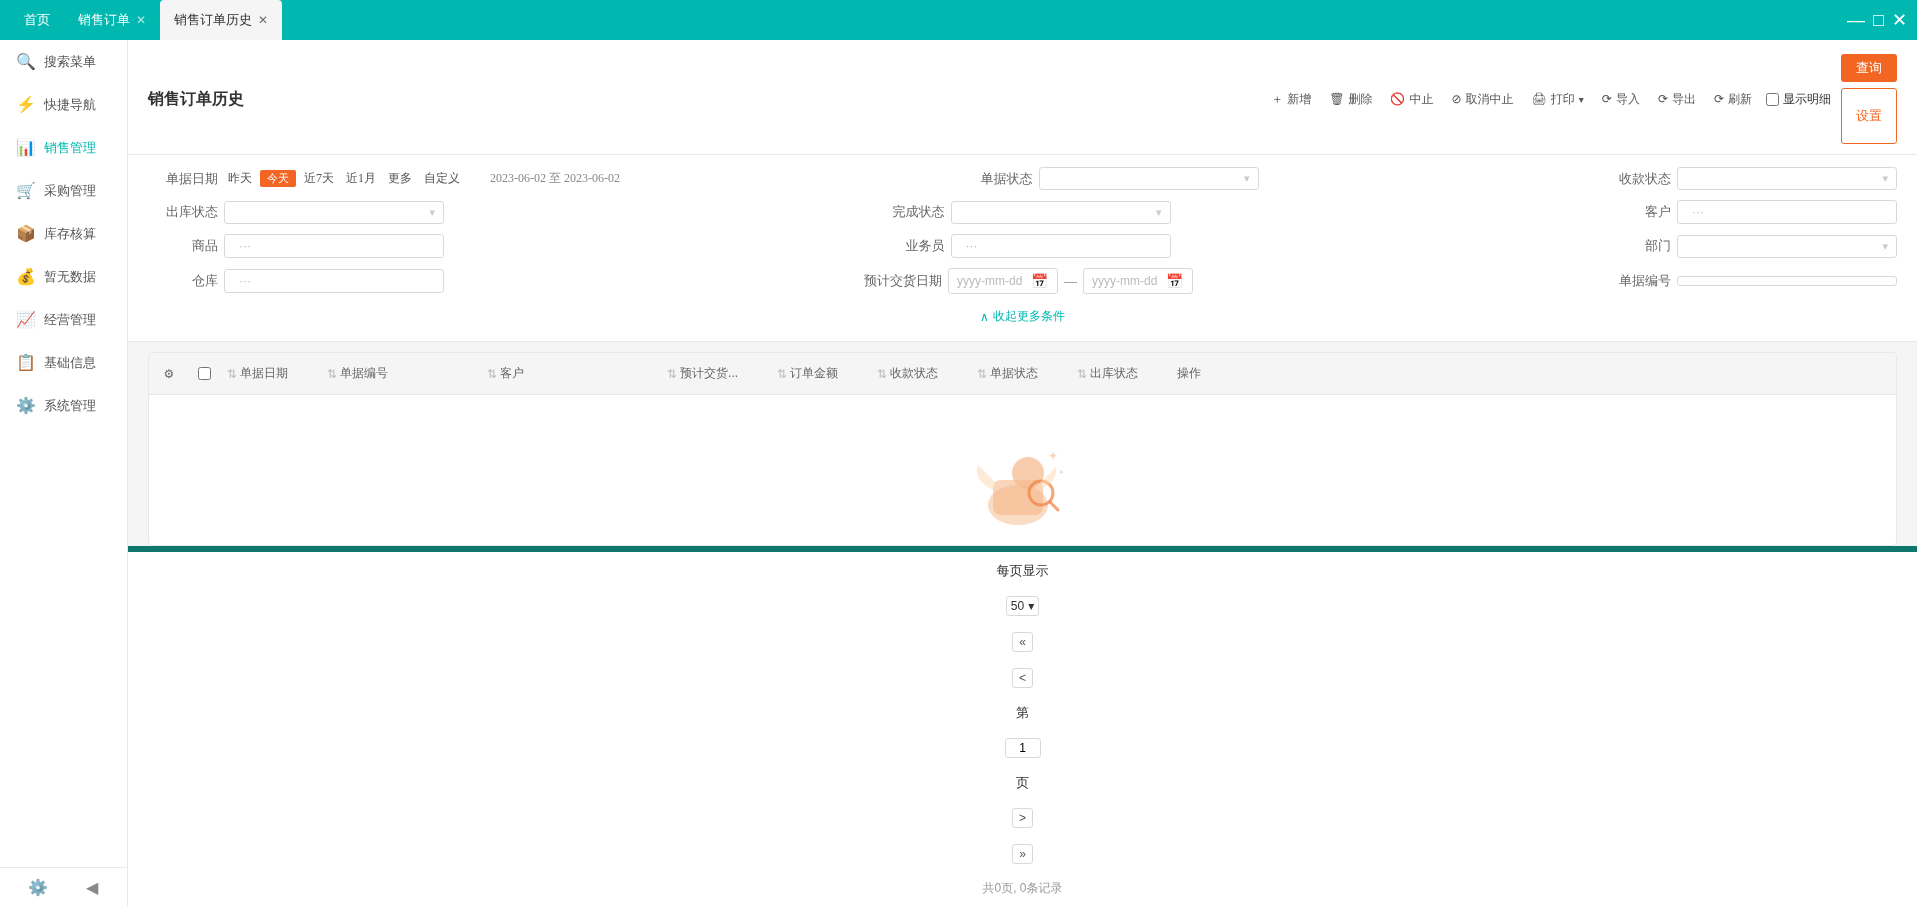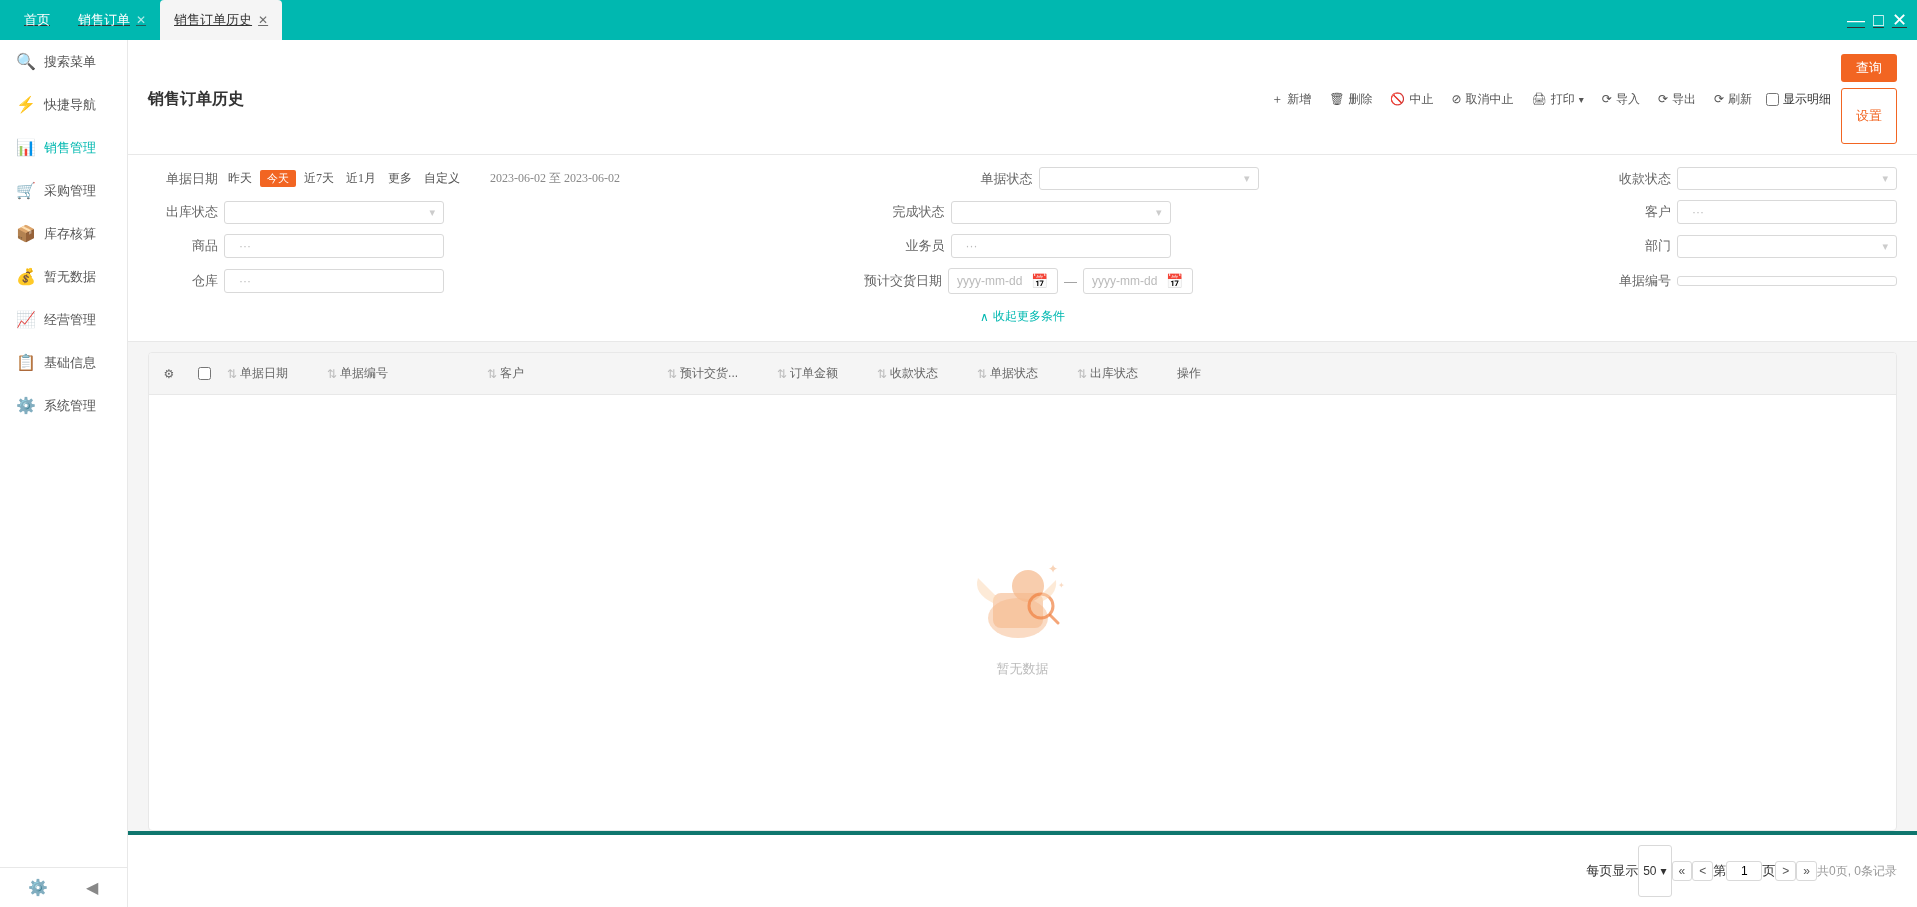--- a/index.html
+++ b/index.html
@@ -1,19 +1,19 @@
 <!DOCTYPE html>
 <html><head>
   <meta charset="utf-8">
   <style>
     * { margin: 0; padding: 0; box-sizing: border-box; }
     body { font-family: 'Microsoft YaHei', Arial, sans-serif; font-size: 13px; background: #f5f5f5; color: #333; display: flex; flex-direction: column; height: 907px; overflow: hidden; }
 
     
-    .top-bar { background: #00b8b0; display: flex; align-items: center; height: 40px; padding: 0 10px; flex-shrink: 0; text-decoration: underline; }
+    .top-bar { background: #00b8b0; display: flex; align-items: center; height: 40px; padding: 0 10px; flex-shrink: 0; }
     .tab-item { display: flex; align-items: center; padding: 0 14px; height: 100%; font-size: 13px; color: #fff; cursor: pointer; position: relative; }
     .tab-item.active { background: #f5f5f5; color: #333; border-radius: 4px 4px 0 0; }
     .tab-item .close-icon { margin-left: 6px; font-size: 12px; cursor: pointer; opacity: 0.7; }
     .tab-item.active .close-icon { color: #333; }
     .tab-home { color: #fff; padding: 0 14px; height: 100%; display: flex; align-items: center; }
     .top-right { margin-left: auto; display: flex; align-items: center; gap: 8px; }
     .top-icon-btn { color: #fff; background: none; border: none; cursor: pointer; font-size: 18px; }
 
     
     .main-layout { display: flex; flex: 1; overflow: hidden; }
@@ -70,22 +70,22 @@
     .th-amount { width: 100px; }
     .th-receipt { width: 100px; }
     .th-status { width: 100px; }
     .th-outstatus { width: 100px; }
     .th-action { flex: 1; text-align: right; padding-right: 16px; }
     .table-body { flex: 1; display: flex; flex-direction: column; align-items: center; justify-content: center; }
     .empty-state { display: flex; flex-direction: column; align-items: center; justify-content: center; padding: 40px; }
     .empty-text { color: #bbb; font-size: 13px; }
 
     
-    .pagination { display: flex; align-items: center; justify-content: flex-end; padding: 10px 20px; border-top: 4px solid #0f766e; background: #fff; gap: 0; font-size: 13px; flex-shrink: 0; }
-    .page-size-select { border: 1px solid #d9d9d9; border-radius: 3px; padding: 18px 4px; font-size: 12px; display: flex; align-items: flex-start; gap: 4px; cursor: pointer; }
+    .pagination { display: flex; align-items: center; justify-content: flex-end; padding: 10px 20px; border-top: 6px solid #0f766e; background: #fff; gap: 16px; font-size: 13px; flex-shrink: 0; flex-direction: column; }
+    .page-size-select { border: 1px solid #d9d9d9; border-radius: 3px; padding: 2px 4px; font-size: 12px; display: flex; align-items: flex-start; gap: 4px; cursor: pointer; }
     .page-btn { border: 1px solid #d9d9d9; border-radius: 3px; padding: 2px 6px; cursor: pointer; background: #fff; font-size: 12px; color: #555; }
     .page-input { border: 1px solid #d9d9d9; border-radius: 3px; width: 36px; text-align: center; padding: 2px 4px; font-size: 12px; }
     .total-text { color: #999; font-size: 12px; }
 
     
     .empty-illustration { width: 120px; height: 100px; position: relative; display: flex; align-items: center; justify-content: center; margin-bottom: 12px; }
     .empty-illustration svg { width: 100%; height: 100%; }
   </style>
 </head>
 <body>

